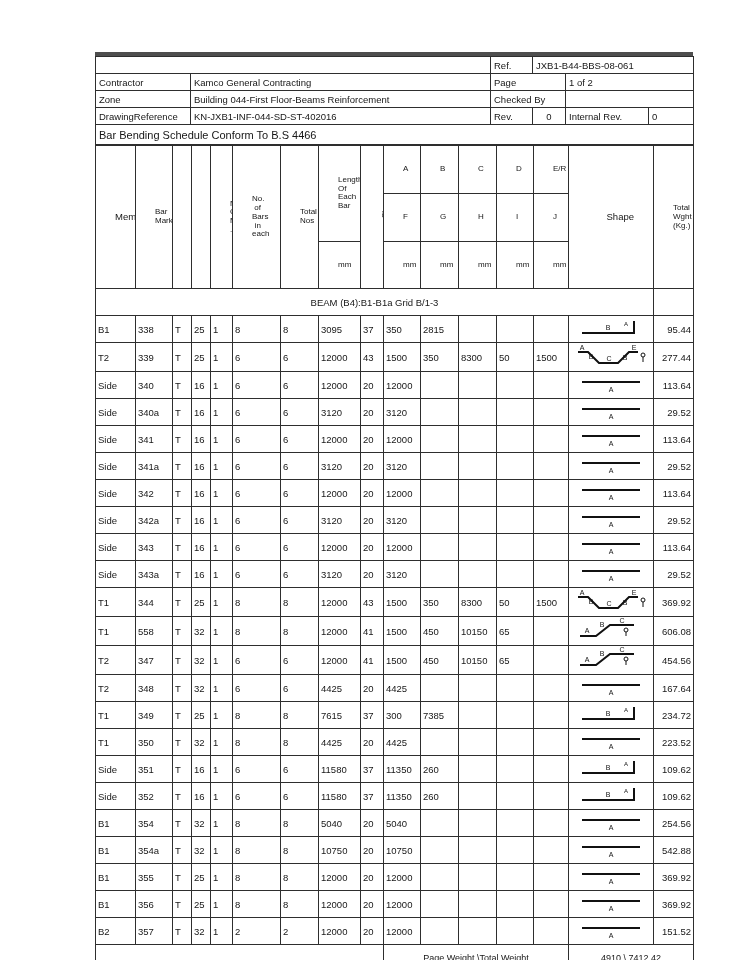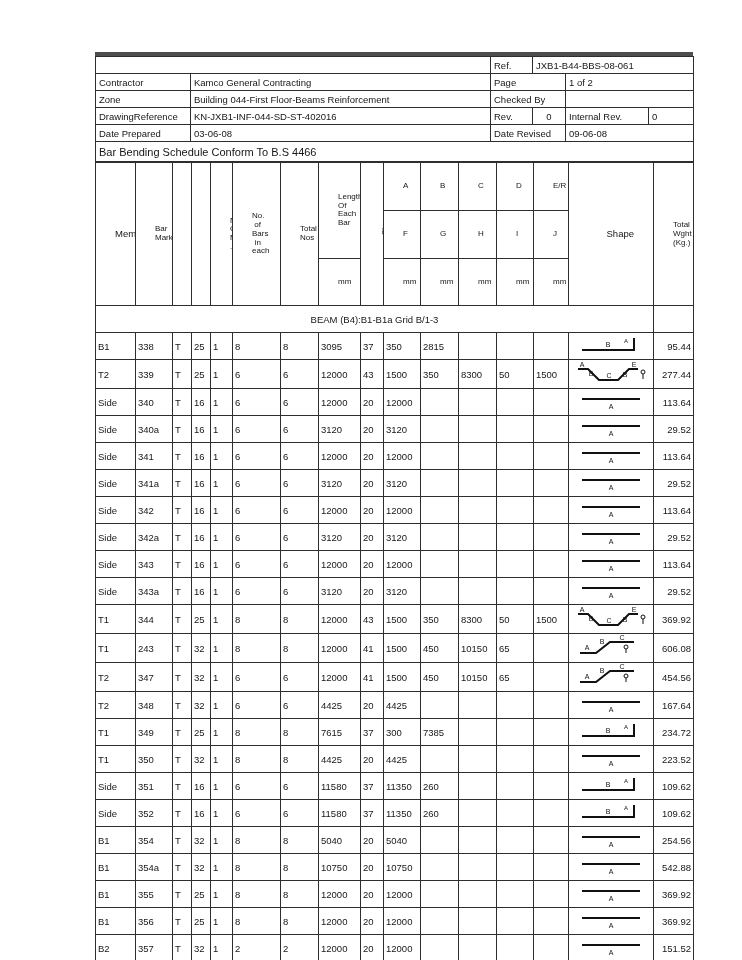--- a/index.html
+++ b/index.html
@@ -57,26 +57,20 @@
       <td colspan="2">Checked By</td>
       <td colspan="2"></td>
     </tr>
     <tr>
       <td>DrawingReference</td>
       <td>KN-JXB1-INF-044-SD-ST-402016</td>
       <td>Rev.</td>
       <td class="ctr">0</td>
       <td>Internal Rev.</td>
       <td>0</td>
-    </tr>
-    <tr>
-      <td>Date Prepared</td>
-      <td>03-06-08</td>
-      <td colspan="2">Date Revised</td>
-      <td colspan="2">09-06-08</td>
     </tr>
     <tr class="title-row">
       <td colspan="6">Bar Bending Schedule Conform To B.S 4466</td>
     </tr>
   </tbody>
     </table>
 
   <table class="main">
     <colgroup>
       <col style="width:40px">
@@ -381,21 +375,21 @@
               <text x="35" y="18" font-size="7" fill="#111" text-anchor="middle">C</text>
               <text x="51" y="17" font-size="7" fill="#111" text-anchor="middle">B</text>
               <text x="60" y="7" font-size="7" fill="#111" text-anchor="middle">E</text>
               <circle cx="69" cy="12" r="2" fill="none" stroke="#111" stroke-width="1"></circle>
               <line x1="69" y1="14" x2="69" y2="19" stroke="#111" stroke-width="1"></line>
             </svg></td>
           <td class="wght">369.92</td>
         </tr>
         <tr>
           <td>T1</td>
-          <td>243</td>
+          <td>558</td>
           <td>T</td>
           <td>32</td>
           <td>1</td>
           <td>8</td>
           <td>8</td>
           <td>12000</td>
           <td>41</td>
           <td>1500</td>
           <td>450</td>
           <td>10150</td>

